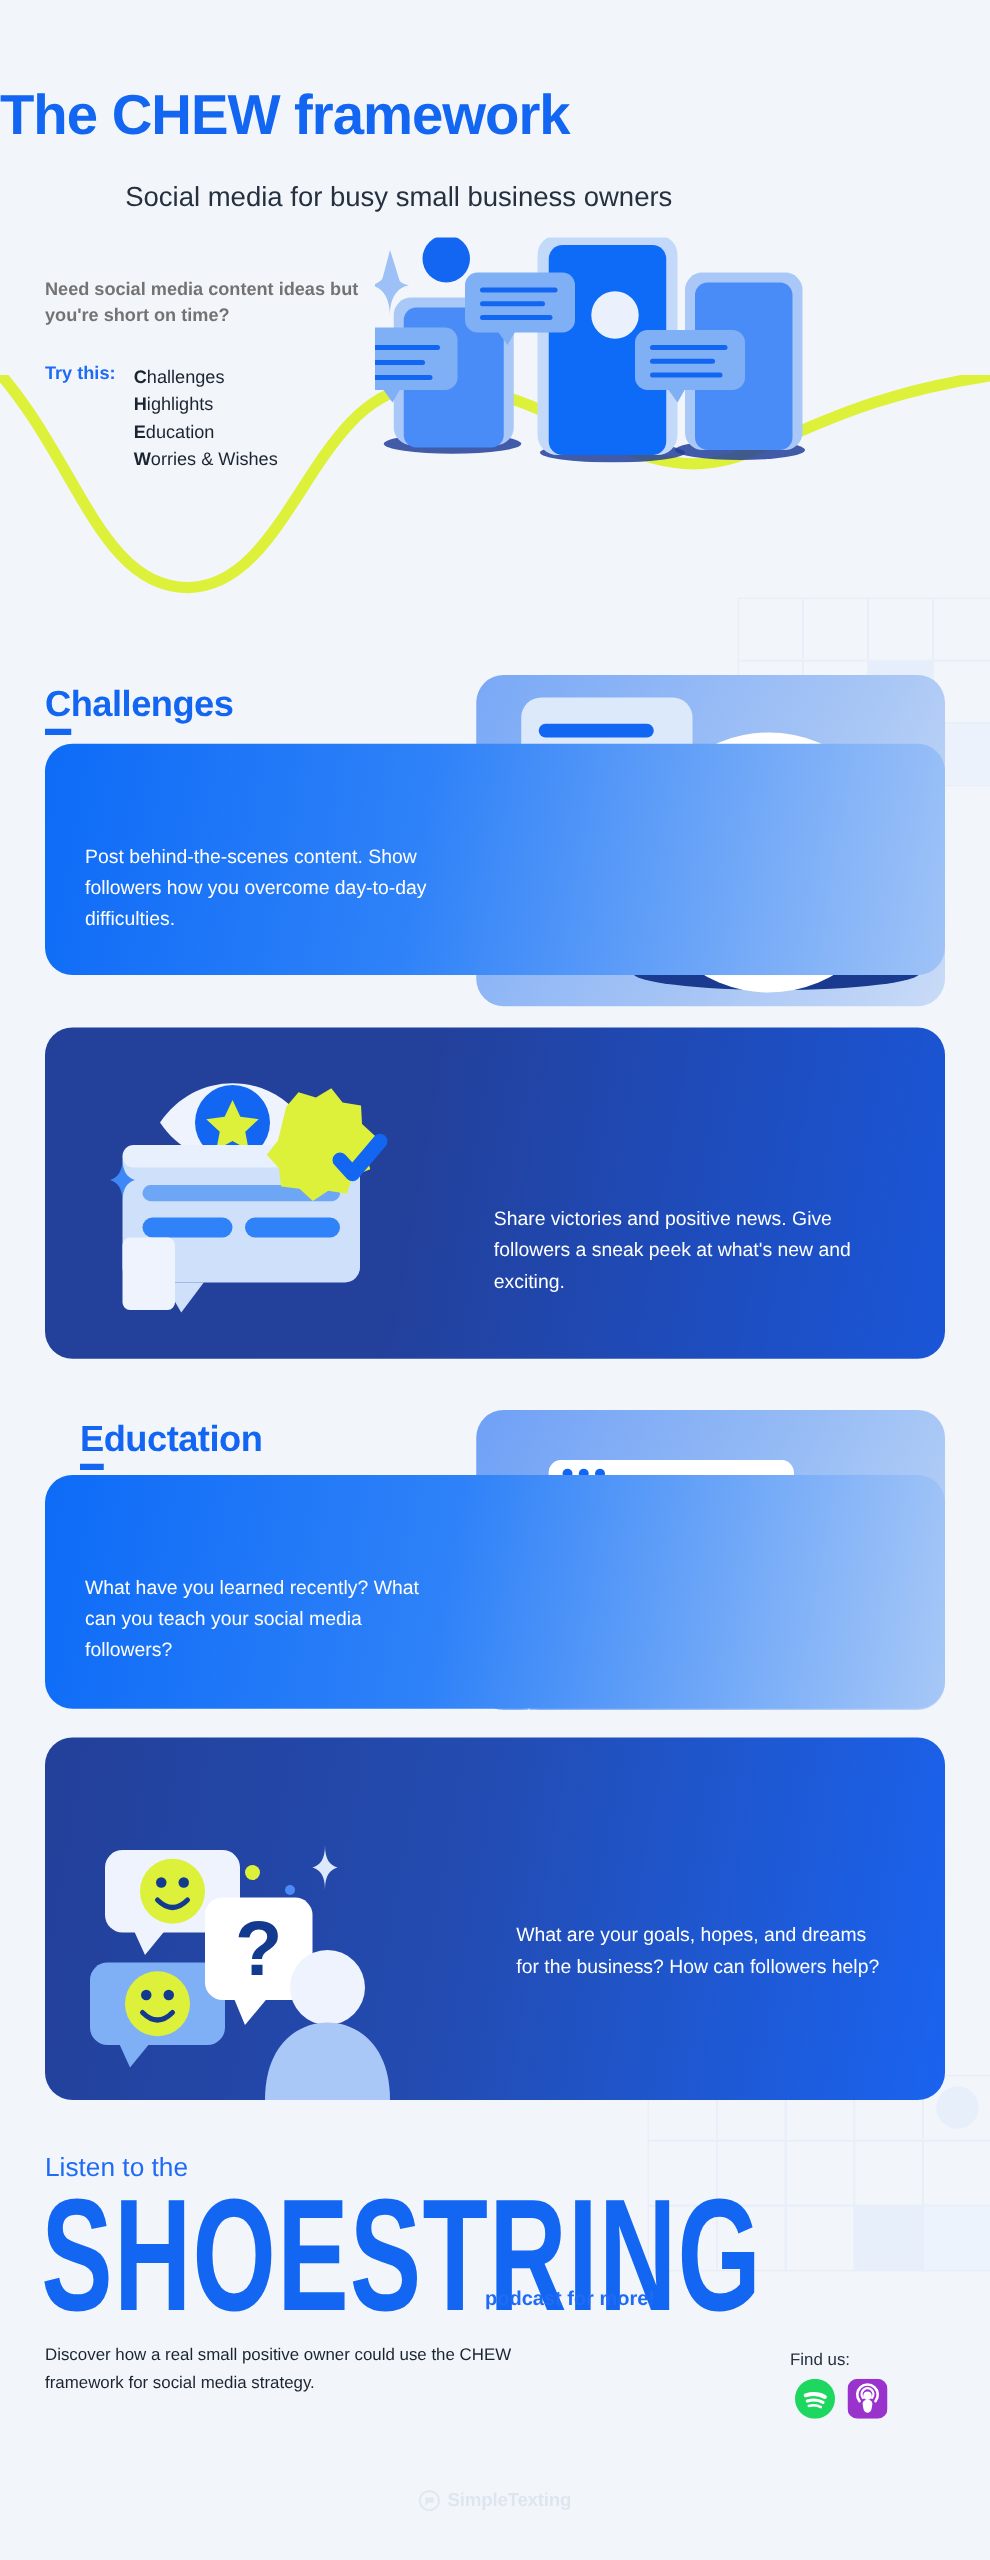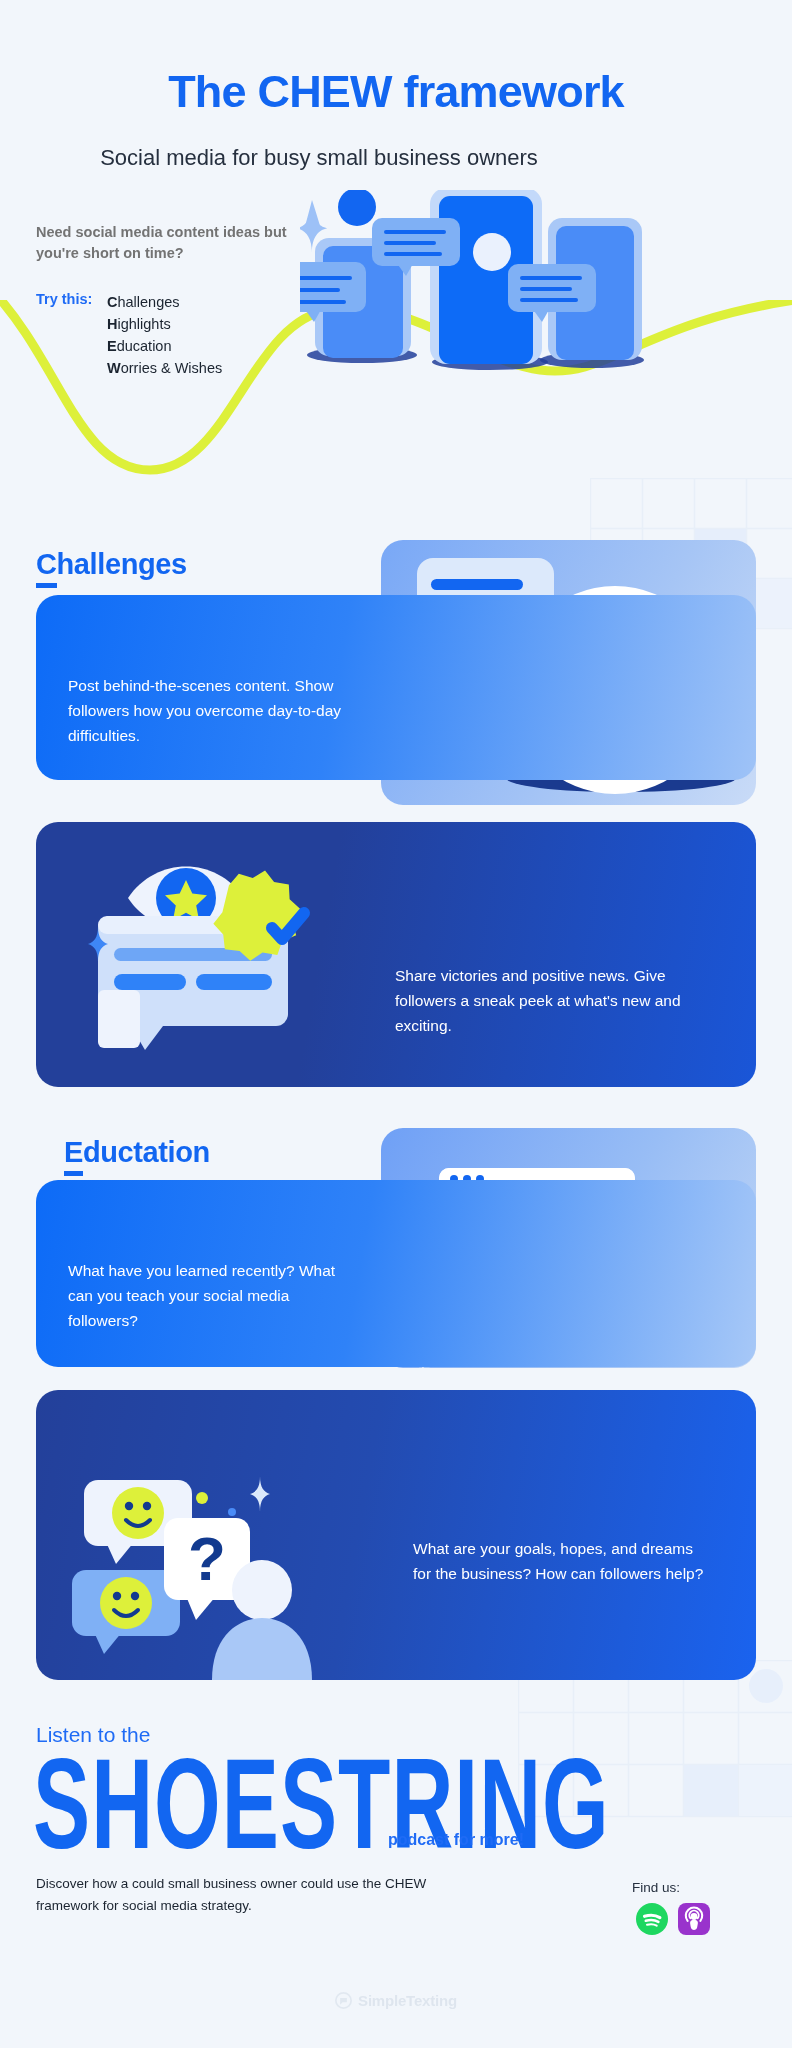--- a/index.html
+++ b/index.html
@@ -15,21 +15,21 @@
     background: #f2f6fb;
     overflow: hidden;
   }
 
   
   .grid-deco { position: absolute; opacity: .55; pointer-events: none; }
 
   
   .title {
     position: absolute; top: 66px; left: 0; width: 792px;
-    text-align: center; color: #1266f1;
+    text-align: left; color: #1266f1;
     font-size: 45px; font-weight: 700; letter-spacing: -0.8px;
   }
   .subtitle {
     position: absolute; top: 145px; left: 0; width: 638px;
     text-align: center; color: #26303f;
     font-size: 22px; font-weight: 400;
   }
 
   
   .intro-q {
@@ -364,21 +364,21 @@
       <path d="M214 104 C 220 102 224 98 224 86 C 224 98 228 102 234 104 C 228 106 224 110 224 122 C 224 110 220 106 214 104 Z" fill="#dbe9fb"></path>
       <circle cx="166" cy="108" r="6" fill="#ddf03a"></circle>
       <circle cx="196" cy="122" r="4" fill="#4a8cf7"></circle>
     </svg>
   </div>
   <div class="card-body" style="left:413px; top:1536px; width:300px;">What are your goals, hopes, and dreams for the business? How can followers help?</div>
 
   <div class="listen">Listen to the</div>
   <div class="shoestring">SHOESTRING</div>
   <div class="podcast-more">podcast for more!</div>
-  <div class="foot-desc">Discover how a could small business owner could use the CHEW framework for social media strategy.</div>
+  <div class="foot-desc">Discover how a real small positive owner could use the CHEW framework for social media strategy.</div>
 
   <div class="find-us">Find us:</div>
   <div class="social">
     <a class="ic" href="#" style="text-decoration:none;">
       <svg viewBox="0 0 32 32" width="32" height="32">
         <circle cx="16" cy="16" r="16" fill="#1ed760"></circle>
         <path d="M8.5 13.3c5-1.5 11.3-1.2 15.4 1.3" stroke="#ffffff" stroke-width="3.1" fill="none" stroke-linecap="round"></path>
         <path d="M9.8 17.8c4.1-1.2 9.2-0.9 12.6 1.1" stroke="#ffffff" stroke-width="2.5" fill="none" stroke-linecap="round"></path>
         <path d="M11 21.8c3.2-0.9 7.1-0.7 9.7 0.9" stroke="#ffffff" stroke-width="2" fill="none" stroke-linecap="round"></path>
       </svg>

